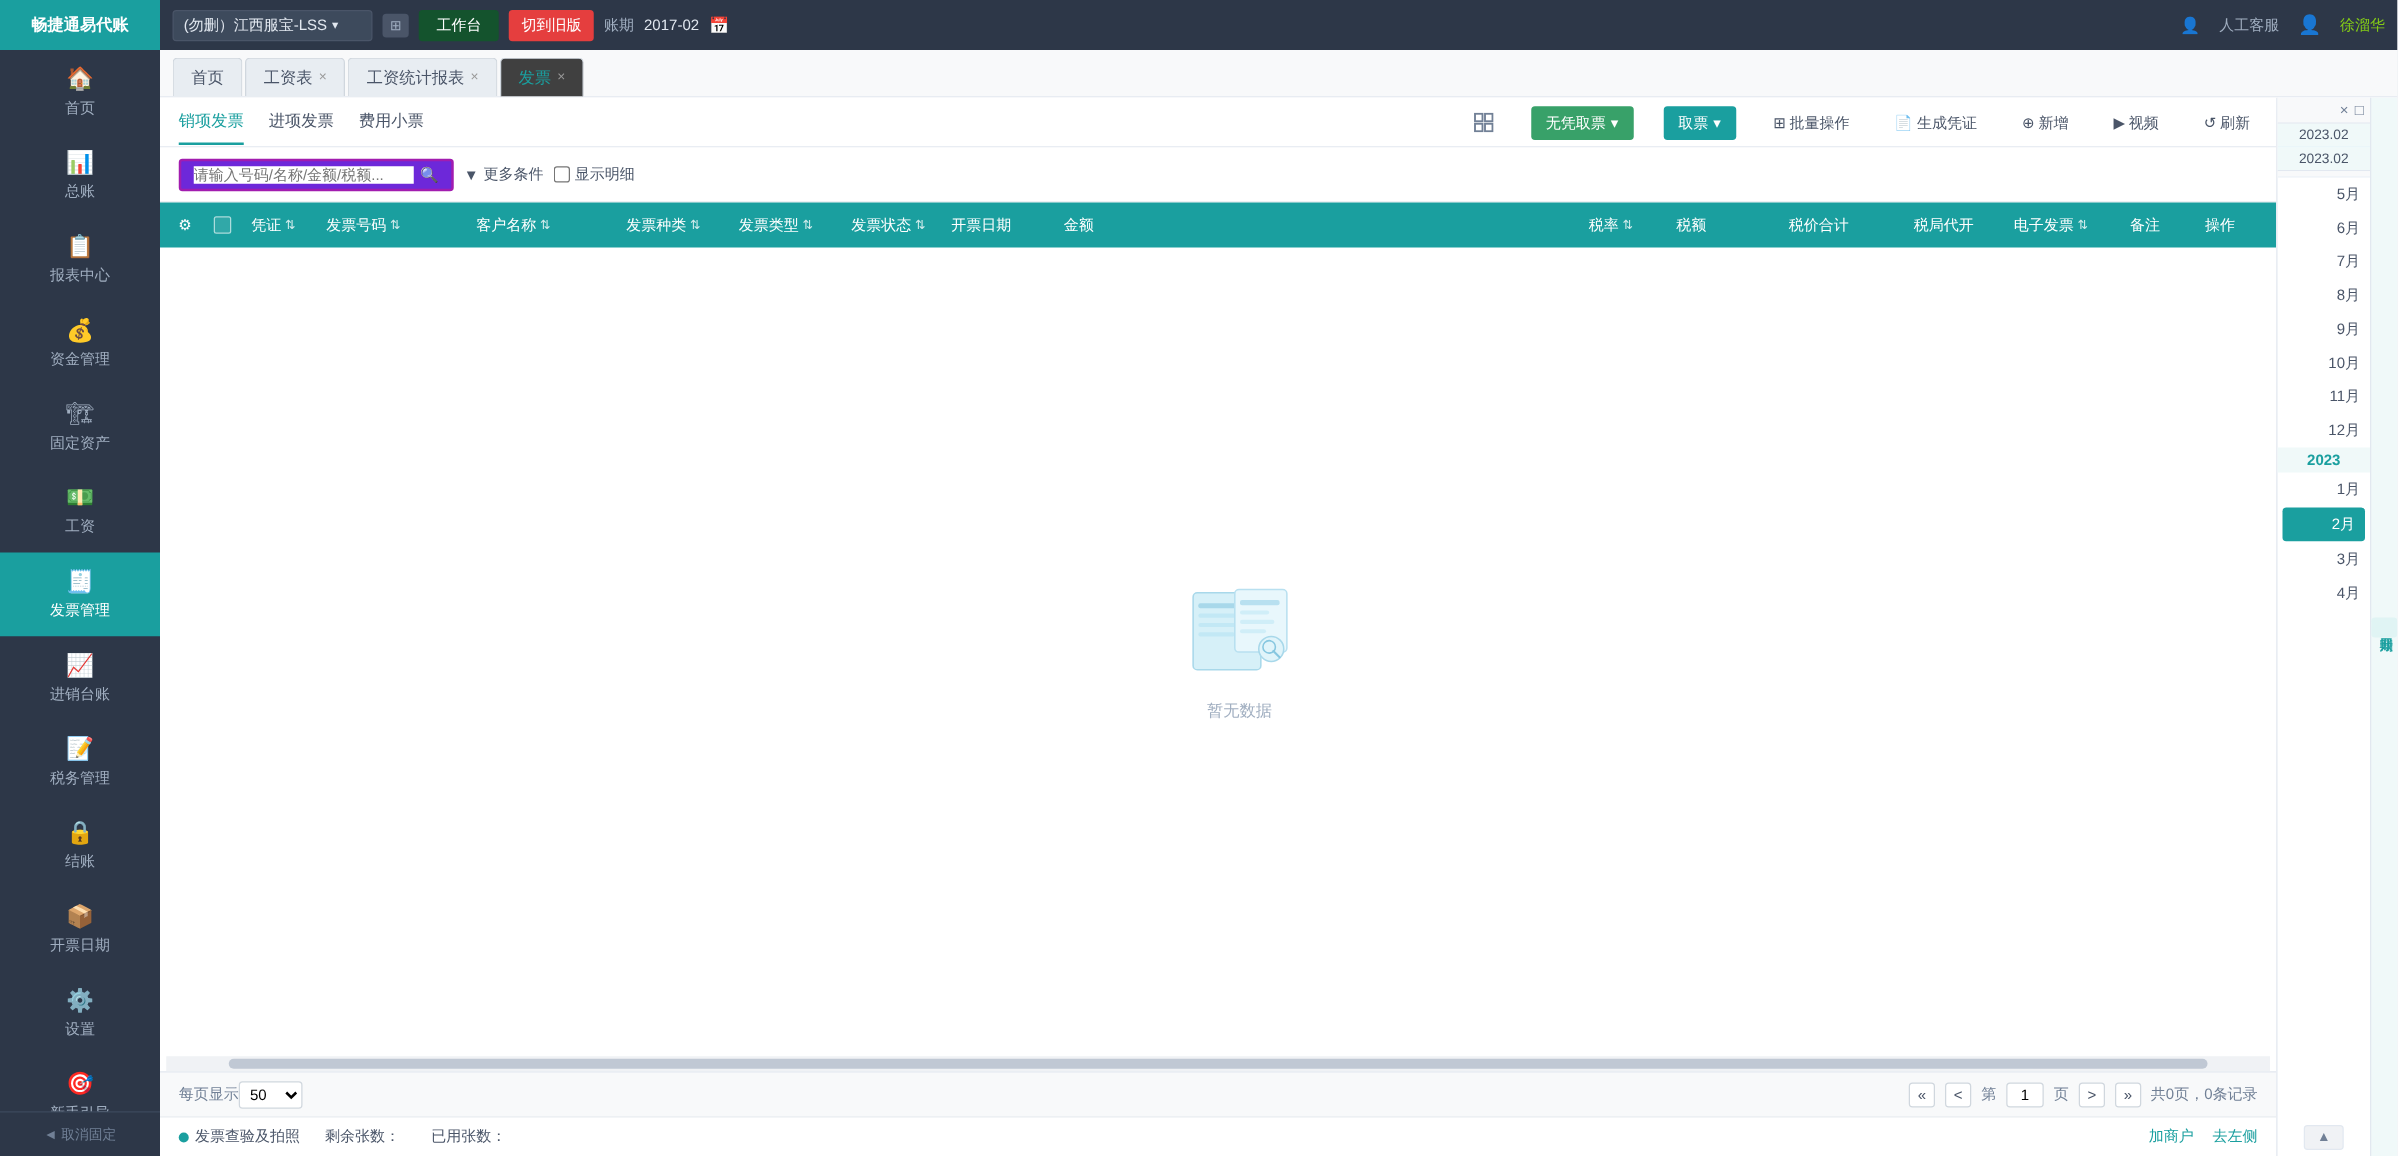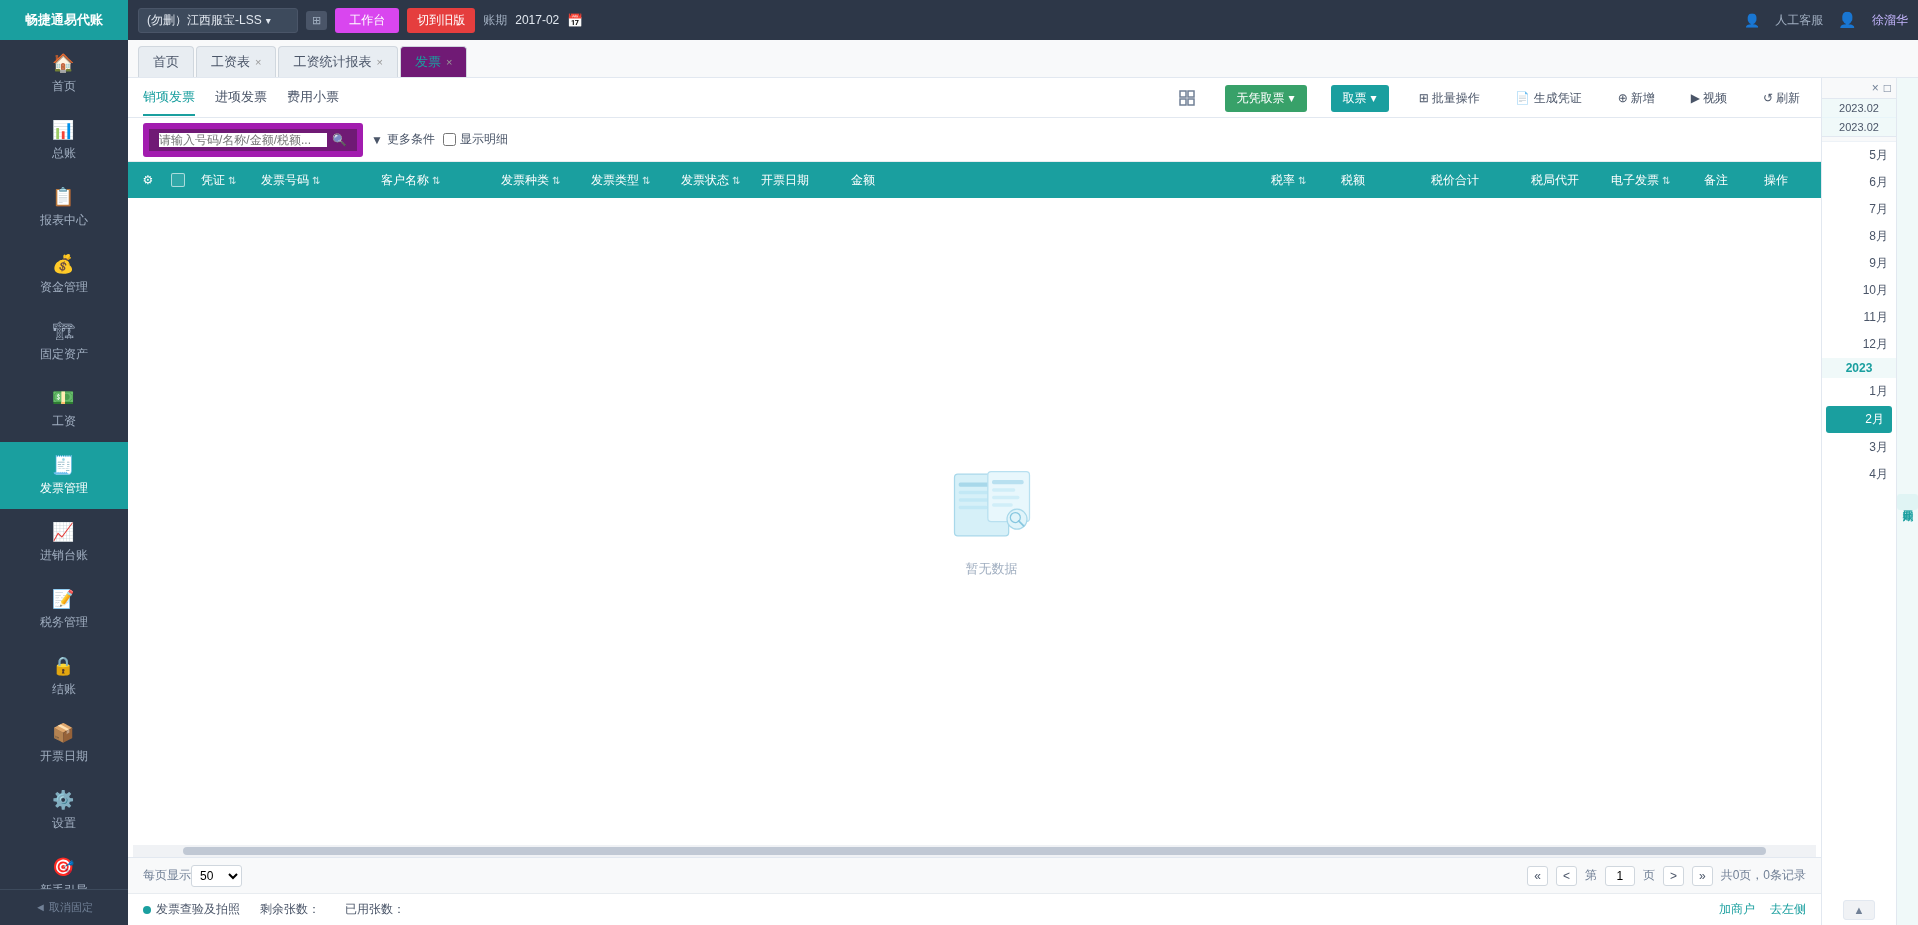--- a/index.html
+++ b/index.html
@@ -85,21 +85,21 @@
     }
     .icon-copy {
       background: #4a5568;
       border-radius: 3px;
       padding: 3px 6px;
       color: #a0aec0;
       font-size: 11px;
       cursor: pointer;
     }
     .btn-workspace {
-      background: #d946ef;
+      background: #14532d;
       color: white;
       border: none;
       border-radius: 3px;
       padding: 4px 14px;
       font-size: 12px;
       cursor: pointer;
     }
     .btn-switch {
       background: #e53e3e;
       color: white;
@@ -118,21 +118,21 @@
       font-size: 12px;
     }
     .topbar-right {
       margin-left: auto;
       display: flex;
       align-items: center;
       gap: 15px;
       color: #a0aec0;
       font-size: 12px;
     }
-    .topbar-right .user-name { color: #c4b5fd; cursor: pointer; }
+    .topbar-right .user-name { color: #84cc16; cursor: pointer; }
 
     
     .tabbar {
       height: 38px;
       background: #f8f9fa;
       border-bottom: 1px solid #e2e8f0;
       display: flex;
       align-items: flex-end;
       padding: 0 10px;
       gap: 2px;
@@ -145,21 +145,21 @@
       border-radius: 4px 4px 0 0;
       color: #4a5568;
       display: flex;
       align-items: center;
       gap: 5px;
       background: #e8edf2;
       border: 1px solid #d0d7de;
       border-bottom: none;
     }
     .tab.active {
-      background: #701a75;
+      background: #404040;
       color: #1a9f9f;
       border-color: #d0d7de;
       font-weight: 500;
     }
     .tab .close-icon { font-size: 11px; color: #999; }
 
     
     .content {
       flex: 1;
       background: white;
@@ -198,30 +198,30 @@
       background: white;
       display: flex;
       align-items: center;
       padding: 0 15px;
       gap: 10px;
       border-bottom: 1px solid #e8ecf0;
       flex-shrink: 0;
     }
     .toolbar-left { display: flex; align-items: center; gap: 8px; flex: 1; }
     .search-input {
-      border: 6px solid #a21caf;
+      border: 2px solid #a21caf;
       border-radius: 3px;
       padding: 4px 10px;
       font-size: 12px;
       width: 220px;
       color: #4a5568;
       display: flex;
       align-items: center;
       gap: 5px;
-      background: #701a75;
+      background: #6d28d9;
     }
     .search-input input {
       border: none;
       outline: none;
       font-size: 12px;
       color: #4a5568;
       width: 180px;
     }
     .filter-btn {
       font-size: 12px;

